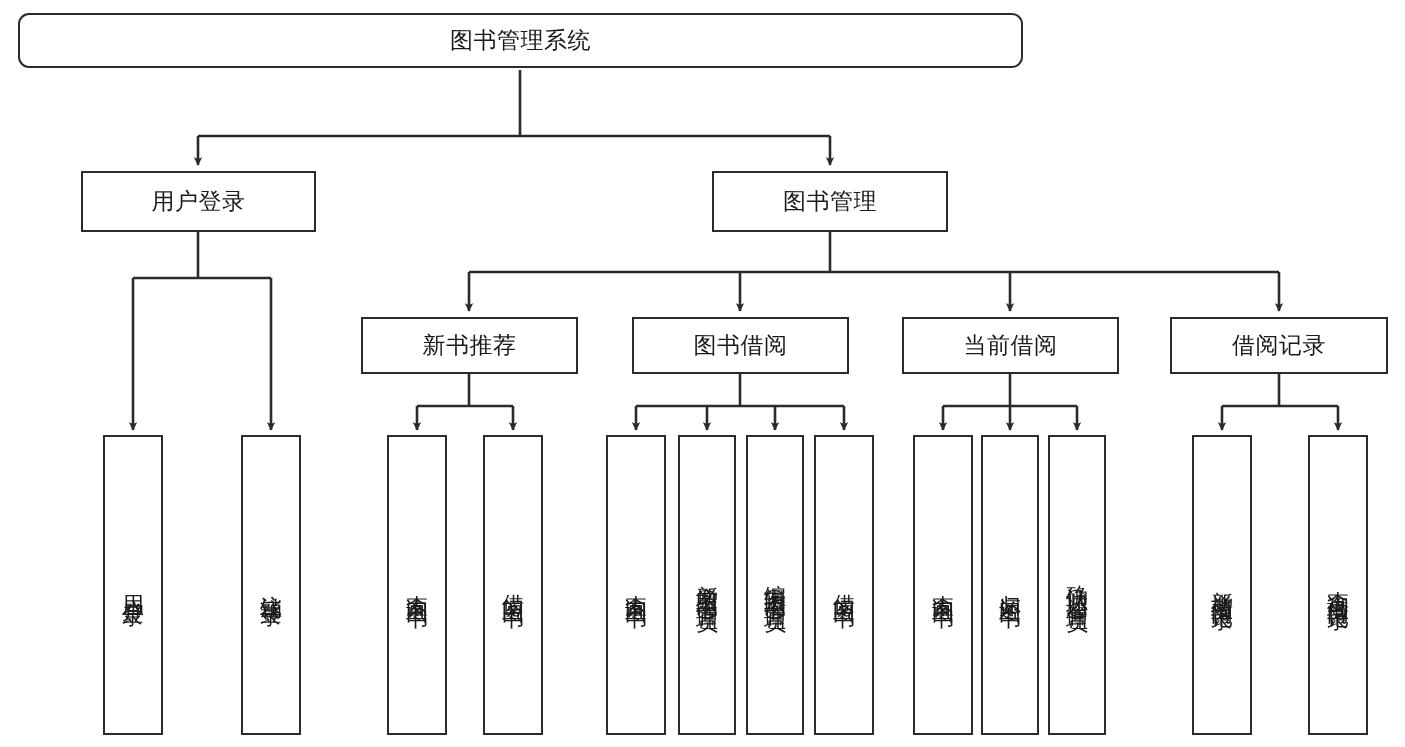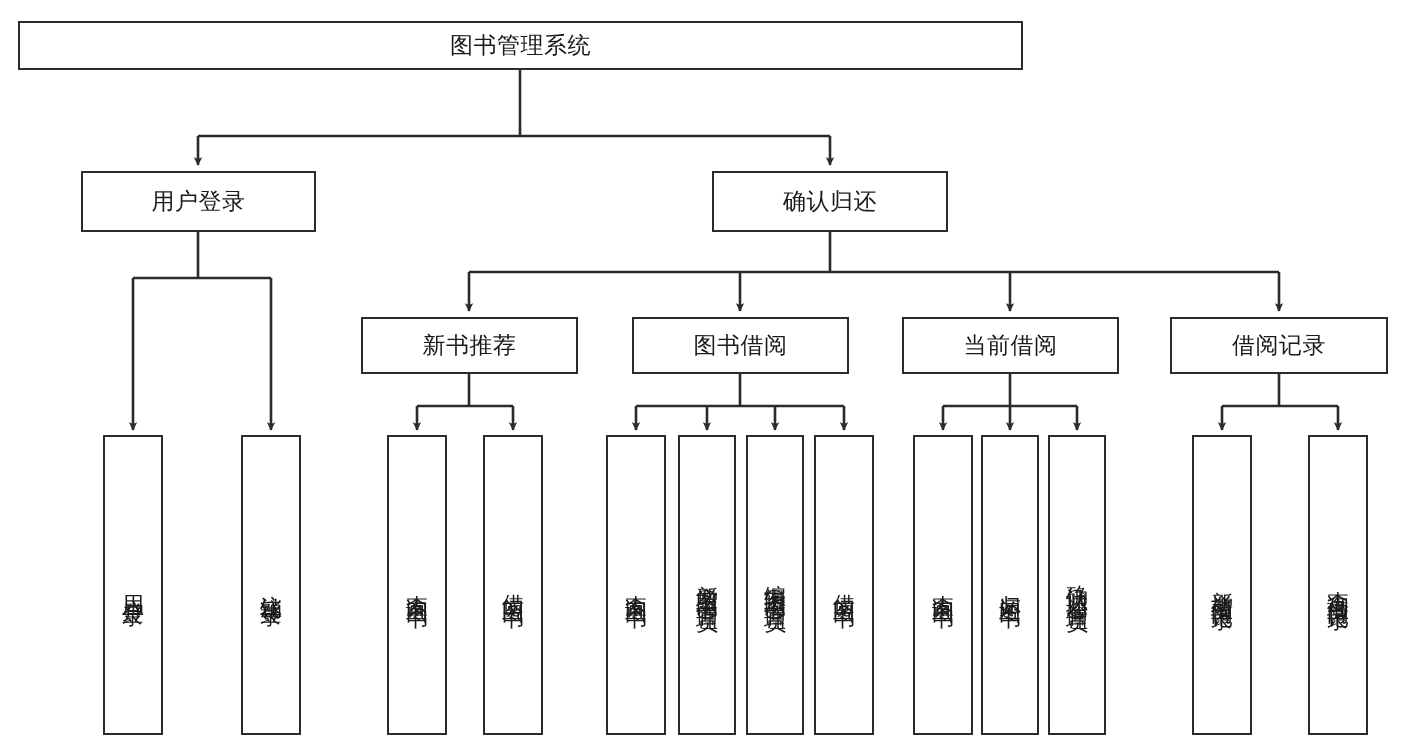--- a/index.html
+++ b/index.html
@@ -116,29 +116,29 @@
       <path d="M 1010 406 L 1010 430" marker-end="url(#arrow)"></path>
       <path d="M 1077 406 L 1077 430" marker-end="url(#arrow)"></path>
 
       <path d="M 1279 374 L 1279 406"></path>
       <path d="M 1222 406 L 1338 406"></path>
       <path d="M 1222 406 L 1222 430" marker-end="url(#arrow)"></path>
       <path d="M 1338 406 L 1338 430" marker-end="url(#arrow)"></path>
     </g>
   </svg>
 
-  <div class="node horiz" style="left:18px; top:21px; width:1005px; height:49px;">
+  <div class="node horiz" style="left:18px; top:13px; width:1005px; height:55px;border-radius:11px;">
     <span class="lbl">图书管理系统</span>
   </div>
 
   <div class="node horiz" style="left:81px; top:171px; width:235px; height:61px;">
     <span class="lbl">用户登录</span>
   </div>
   <div class="node horiz" style="left:712px; top:171px; width:236px; height:61px;">
-    <span class="lbl">确认归还</span>
+    <span class="lbl">图书管理</span>
   </div>
 
   <div class="node horiz" style="left:632px; top:317px; width:217px; height:57px;">
     <span class="lbl">图书借阅</span>
   </div>
   <div class="node horiz" style="left:361px; top:317px; width:217px; height:57px;">
     <span class="lbl">新书推荐</span>
   </div>
   <div class="node horiz" style="left:902px; top:317px; width:217px; height:57px;">
     <span class="lbl">当前借阅</span>

